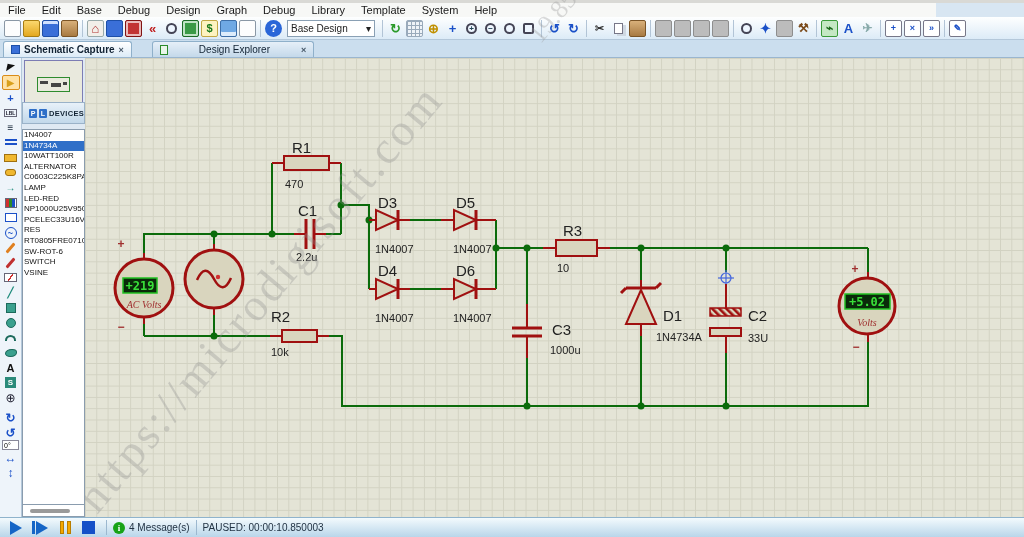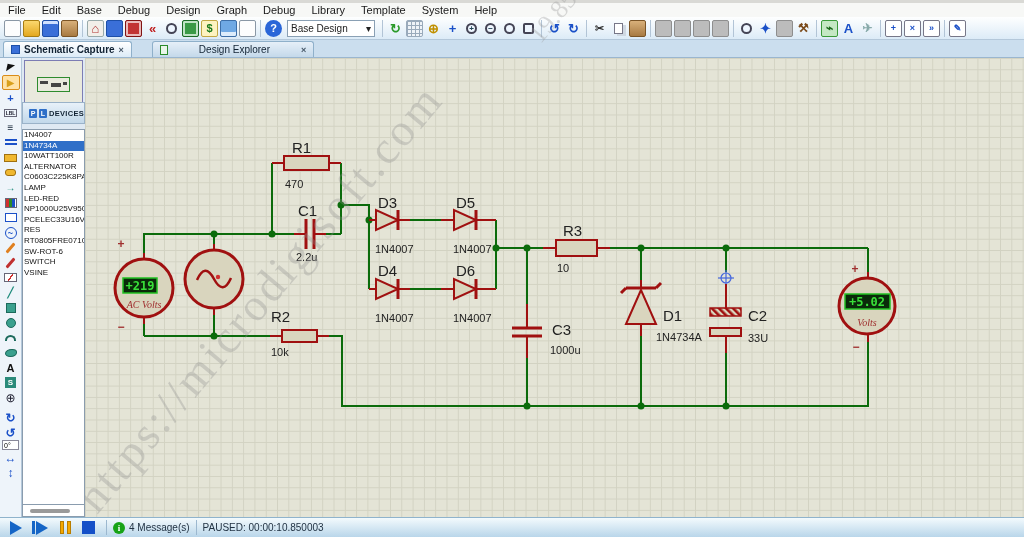--- a/index.html
+++ b/index.html
@@ -3,21 +3,21 @@
 <meta charset="utf-8">
 <style>
   * { box-sizing:border-box; margin:0; padding:0; }
   html,body { width:1024px; height:537px; overflow:hidden; font-family:"Liberation Sans",sans-serif; background:#d4e4f2; }
   #app { position:relative; width:1024px; height:537px; background:#d8e6f2; }
 
   
   #titlebar { position:absolute; left:0; top:0; width:1024px; height:3px; background:#d9d9d5; }
 
   
-  #menubar { position:absolute; left:0; top:3px; width:1024px; height:14px; background:#f7f8f6; display:flex; font-size:11px; color:#1a1a1a; }
+  #menubar { position:absolute; left:0; top:3px; width:936px; height:14px; background:#f7f8f6; display:flex; font-size:11px; color:#1a1a1a; }
   .menu-item { padding:0 8px; height:14px; line-height:14px; cursor:default; }
 
   
   #toolbar { position:absolute; left:0; top:17px; width:1024px; height:23px; background:linear-gradient(#feffff,#dcebf7); border-bottom:1px solid #b4c8da; display:flex; align-items:center; padding-left:3px; }
   .tsep { width:1px; height:17px; background:#b2c4d6; margin:0 3px; flex:none; }
   .tb { width:17px; height:17px; margin:0 1px; border-radius:2px; display:flex; align-items:center; justify-content:center; font-size:11px; font-weight:bold; color:#333; flex:none; position:relative; }
   .ic-page   { background:#fdfdfd; border:1px solid #8a97a5; }
   .ic-folder { background:linear-gradient(#fbd76e,#e3a81f); border:1px solid #a87d12; }
   .ic-floppy { background:#3a6fd8; border:1px solid #1d4fa8; box-shadow:inset 0 3px 0 #cfe0ff; }
   .ic-door   { background:linear-gradient(#d8b07a,#a87a42); border:1px solid #7a5426; }

